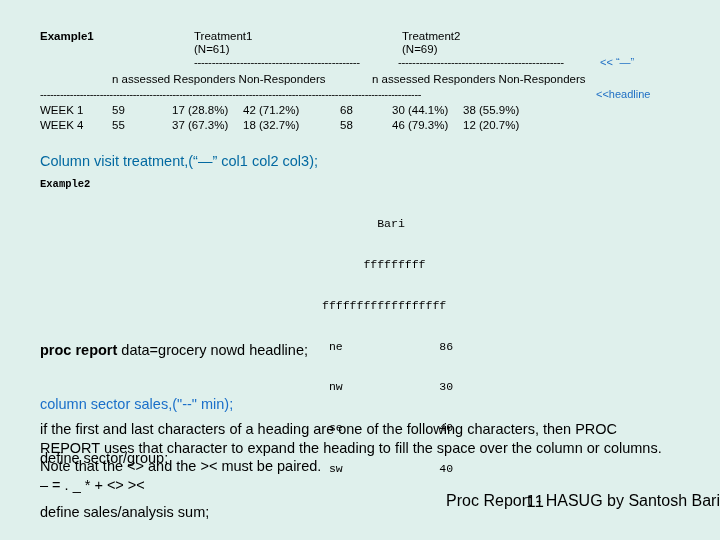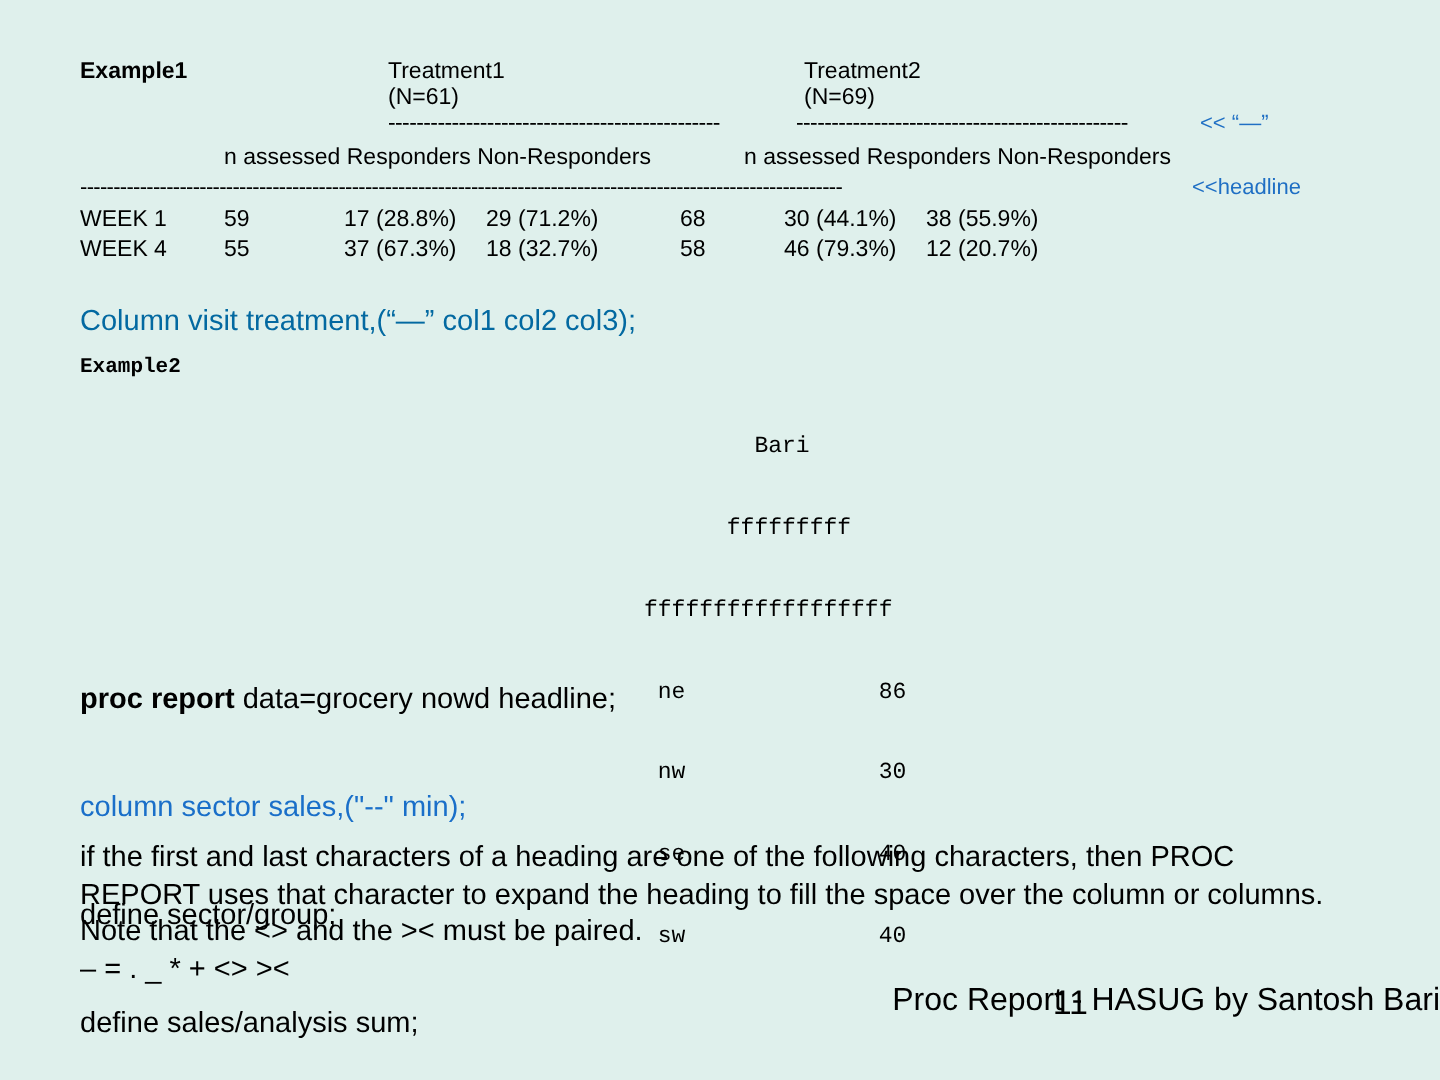--- a/index.html
+++ b/index.html
@@ -116,21 +116,21 @@
 
     <div class="tx" style="left:112px; top:73px;">n assessed Responders Non-Responders</div>
     <div class="tx" style="left:372px; top:73px;">n assessed Responders Non-Responders</div>
 
     <div class="tx" style="left:40px; top:88px; letter-spacing:-0.35px; font-size:11px;">-------------------------------------------------------------------------------------------------------------------</div>
 
     <div>
       <div class="tx" style="left:40px; top:104px;">WEEK 1</div>
       <div class="tx" style="left:112px; top:104px;">59</div>
       <div class="tx" style="left:172px; top:104px;">17 (28.8%)</div>
-      <div class="tx" style="left:243px; top:104px;">29 (71.2%)</div>
+      <div class="tx" style="left:243px; top:104px;">42 (71.2%)</div>
       <div class="tx" style="left:340px; top:104px;">68</div>
       <div class="tx" style="left:392px; top:104px;">30 (44.1%)</div>
       <div class="tx" style="left:463px; top:104px;">38 (55.9%)</div>
     </div>
 
     <div>
       <div class="tx" style="left:40px; top:119px;">WEEK 4</div>
       <div class="tx" style="left:112px; top:119px;">55</div>
       <div class="tx" style="left:172px; top:119px;">37 (67.3%)</div>
       <div class="tx" style="left:243px; top:119px;">18 (32.7%)</div>

